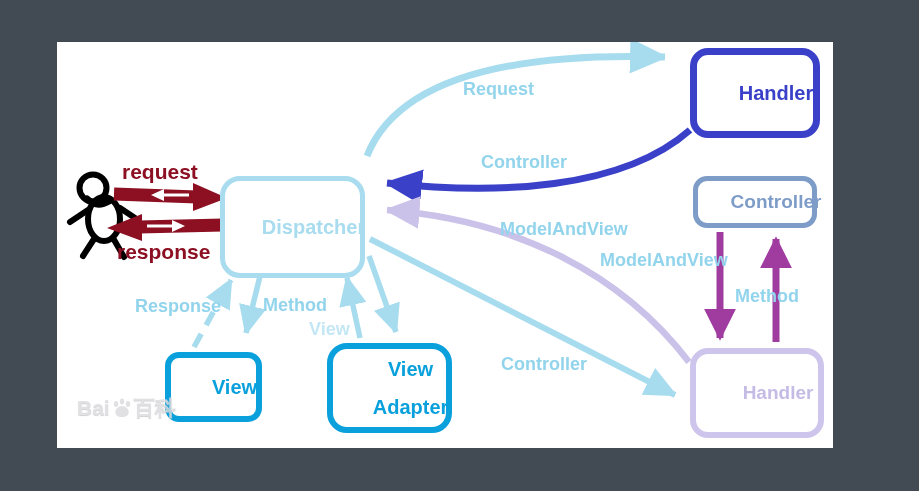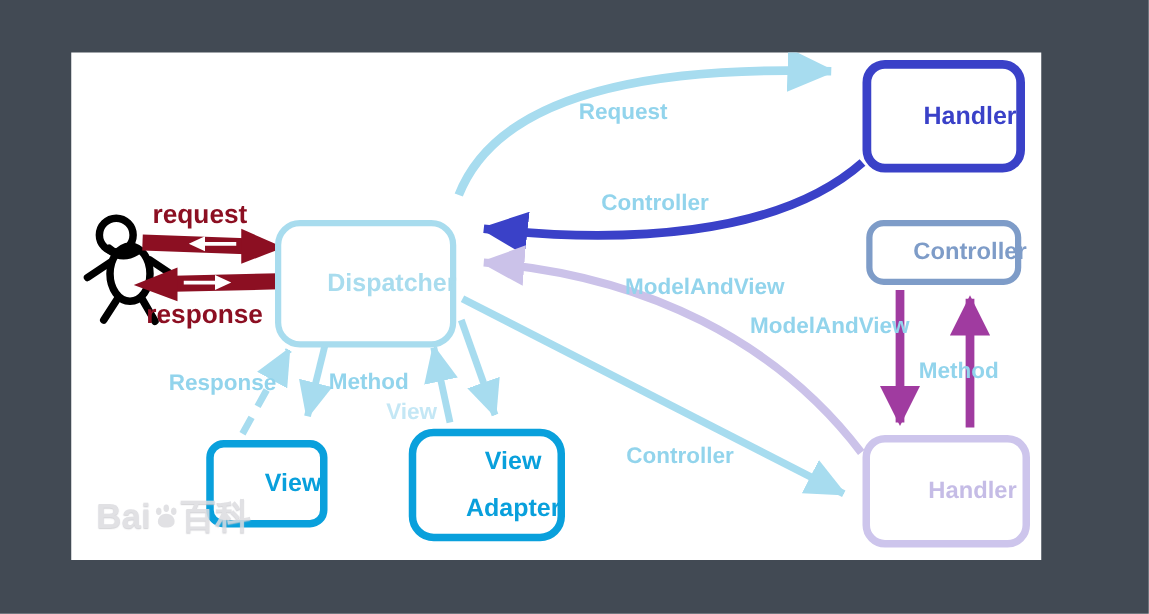--- a/index.html
+++ b/index.html
@@ -38,21 +38,21 @@
   .edge-label{
     position:absolute;z-index:3;font-weight:bold;font-size:18px;color:#92d4ec;white-space:nowrap;
   }
   .edge-label.pale{color:#c4e7f5;}
   .red-label{
     position:absolute;z-index:3;font-weight:bold;font-size:21px;color:#8c0f22;white-space:nowrap;
   }
   .watermark{
     position:absolute;left:20px;top:352px;z-index:4;
     display:flex;align-items:center;gap:1px;
-    font-weight:bold;font-size:28px;color:#dcdce0;opacity:0.85;
+    font-weight:bold;font-size:21px;color:#dcdce0;opacity:0.85;
     text-shadow:0 1px 1px #c9c9cd;
   }
 </style>
 </head>
 <body>
 
 <div class="panel">
 
   <svg class="layer" viewBox="0 0 776 406">
     <defs>

